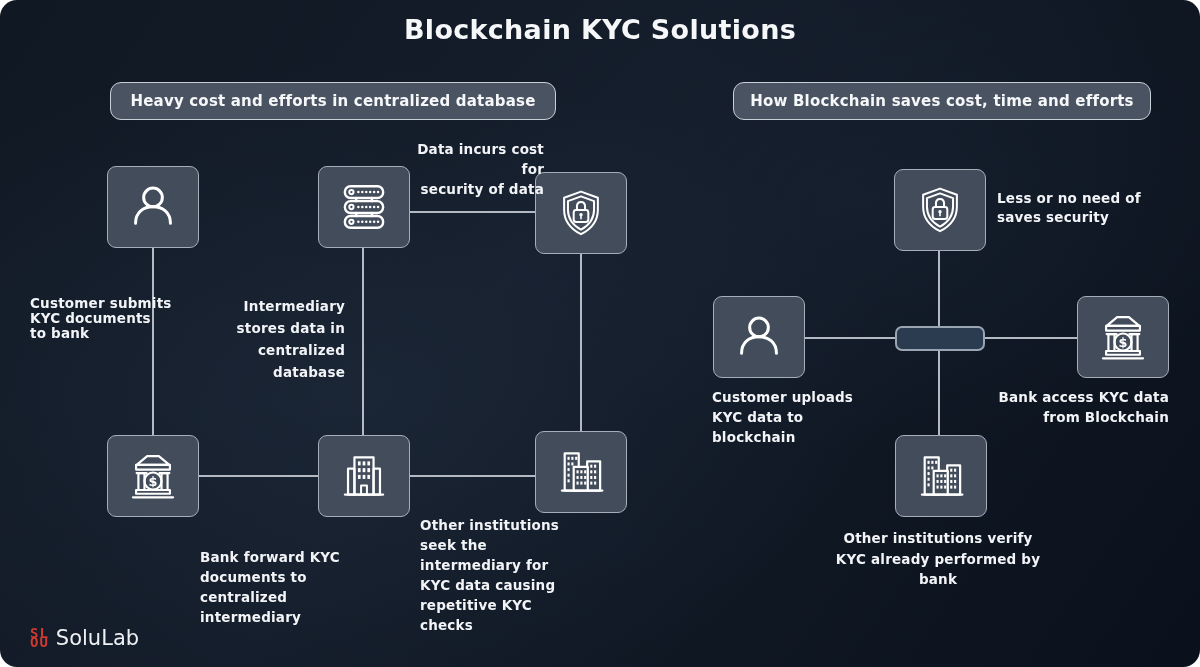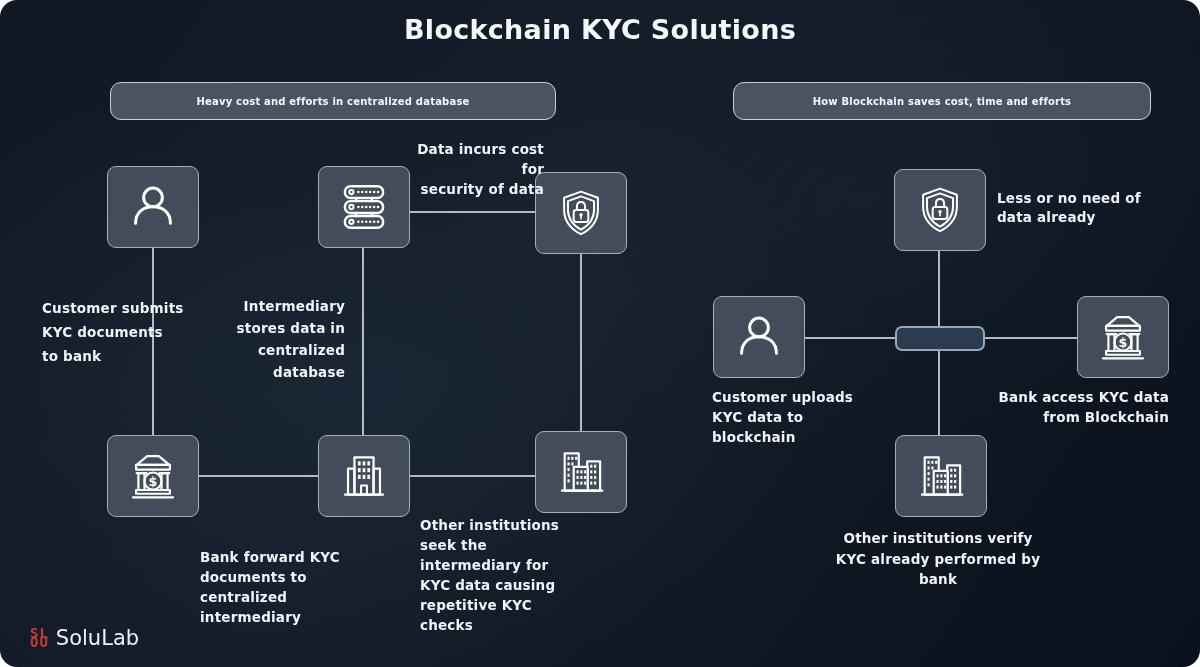--- a/index.html
+++ b/index.html
@@ -15,21 +15,21 @@
     color:#f5f7f9;
     border-radius:17px;
   }
   .title{
     position:absolute;left:0;top:14px;width:1200px;
     text-align:center;font-size:27px;font-weight:800;letter-spacing:.3px;
   }
   .pill{
     position:absolute;height:38px;border:1.5px solid #c9cfd6;border-radius:11px;
     background:#4a5362;display:flex;align-items:center;justify-content:center;
-    font-size:10px;font-weight:700;box-sizing:border-box;letter-spacing:.2px;
+    font-size:15px;font-weight:700;box-sizing:border-box;letter-spacing:.2px;
   }
   .pill.left{left:110px;top:82px;width:446px;}
   .pill.right{left:733px;top:82px;width:418px;}
   .box{
     position:absolute;width:92px;height:82px;box-sizing:border-box;
     background:#424c5a;border:1.5px solid #a6aeb9;border-radius:9px;
     display:flex;align-items:center;justify-content:center;
   }
   .hub{
     position:absolute;left:895px;top:326px;width:90px;height:25px;box-sizing:border-box;
@@ -271,40 +271,40 @@
           <rect x="35.6" y="27.5" width="1.9" height="2.7"></rect>
         <rect x="32.2" y="32.5" width="1.9" height="2.7"></rect>
           <rect x="35.6" y="32.5" width="1.9" height="2.7"></rect>
       </g>
       <line x1="7" y1="40.5" x2="43" y2="40.5" stroke-linecap="round"></line>
     </svg>
   </div>
 
   <div class="label" style="left:404px;top:139px;width:140px;text-align:right;">Data incurs cost for
 security of data</div>
-  <div class="label" style="left:30px;top:296px;width:160px;line-height:24px;margin-left:12px;">Customer submits
+  <div class="label" style="left:30px;top:296px;width:160px;line-height:15px;">Customer submits
 KYC documents
 to bank</div>
   <div class="label" style="left:205px;top:295px;width:140px;text-align:right;line-height:22px;">Intermediary
 stores data in
 centralized
 database</div>
   <div class="label" style="left:200px;top:515px;width:150px;margin-top:32px;">Bank forward KYC
 documents to
 centralized
 intermediary</div>
   <div class="label" style="left:420px;top:515px;width:150px;">Other institutions
 seek the
 intermediary for
 KYC data causing
 repetitive KYC
 checks</div>
 
   <div class="label" style="left:997px;top:189px;width:190px;line-height:19px;">Less or no need of
-data already</div>
+saves security</div>
   <div class="label" style="left:712px;top:387px;width:170px;">Customer uploads
 KYC data to
 blockchain</div>
   <div class="label" style="left:989px;top:387px;width:180px;text-align:right;">Bank access KYC data
 from Blockchain</div>
   <div class="label" style="left:818px;top:528px;width:240px;text-align:center;line-height:20.5px;">Other institutions verify
 KYC already performed by
 bank</div>
 
   <div class="logo">

